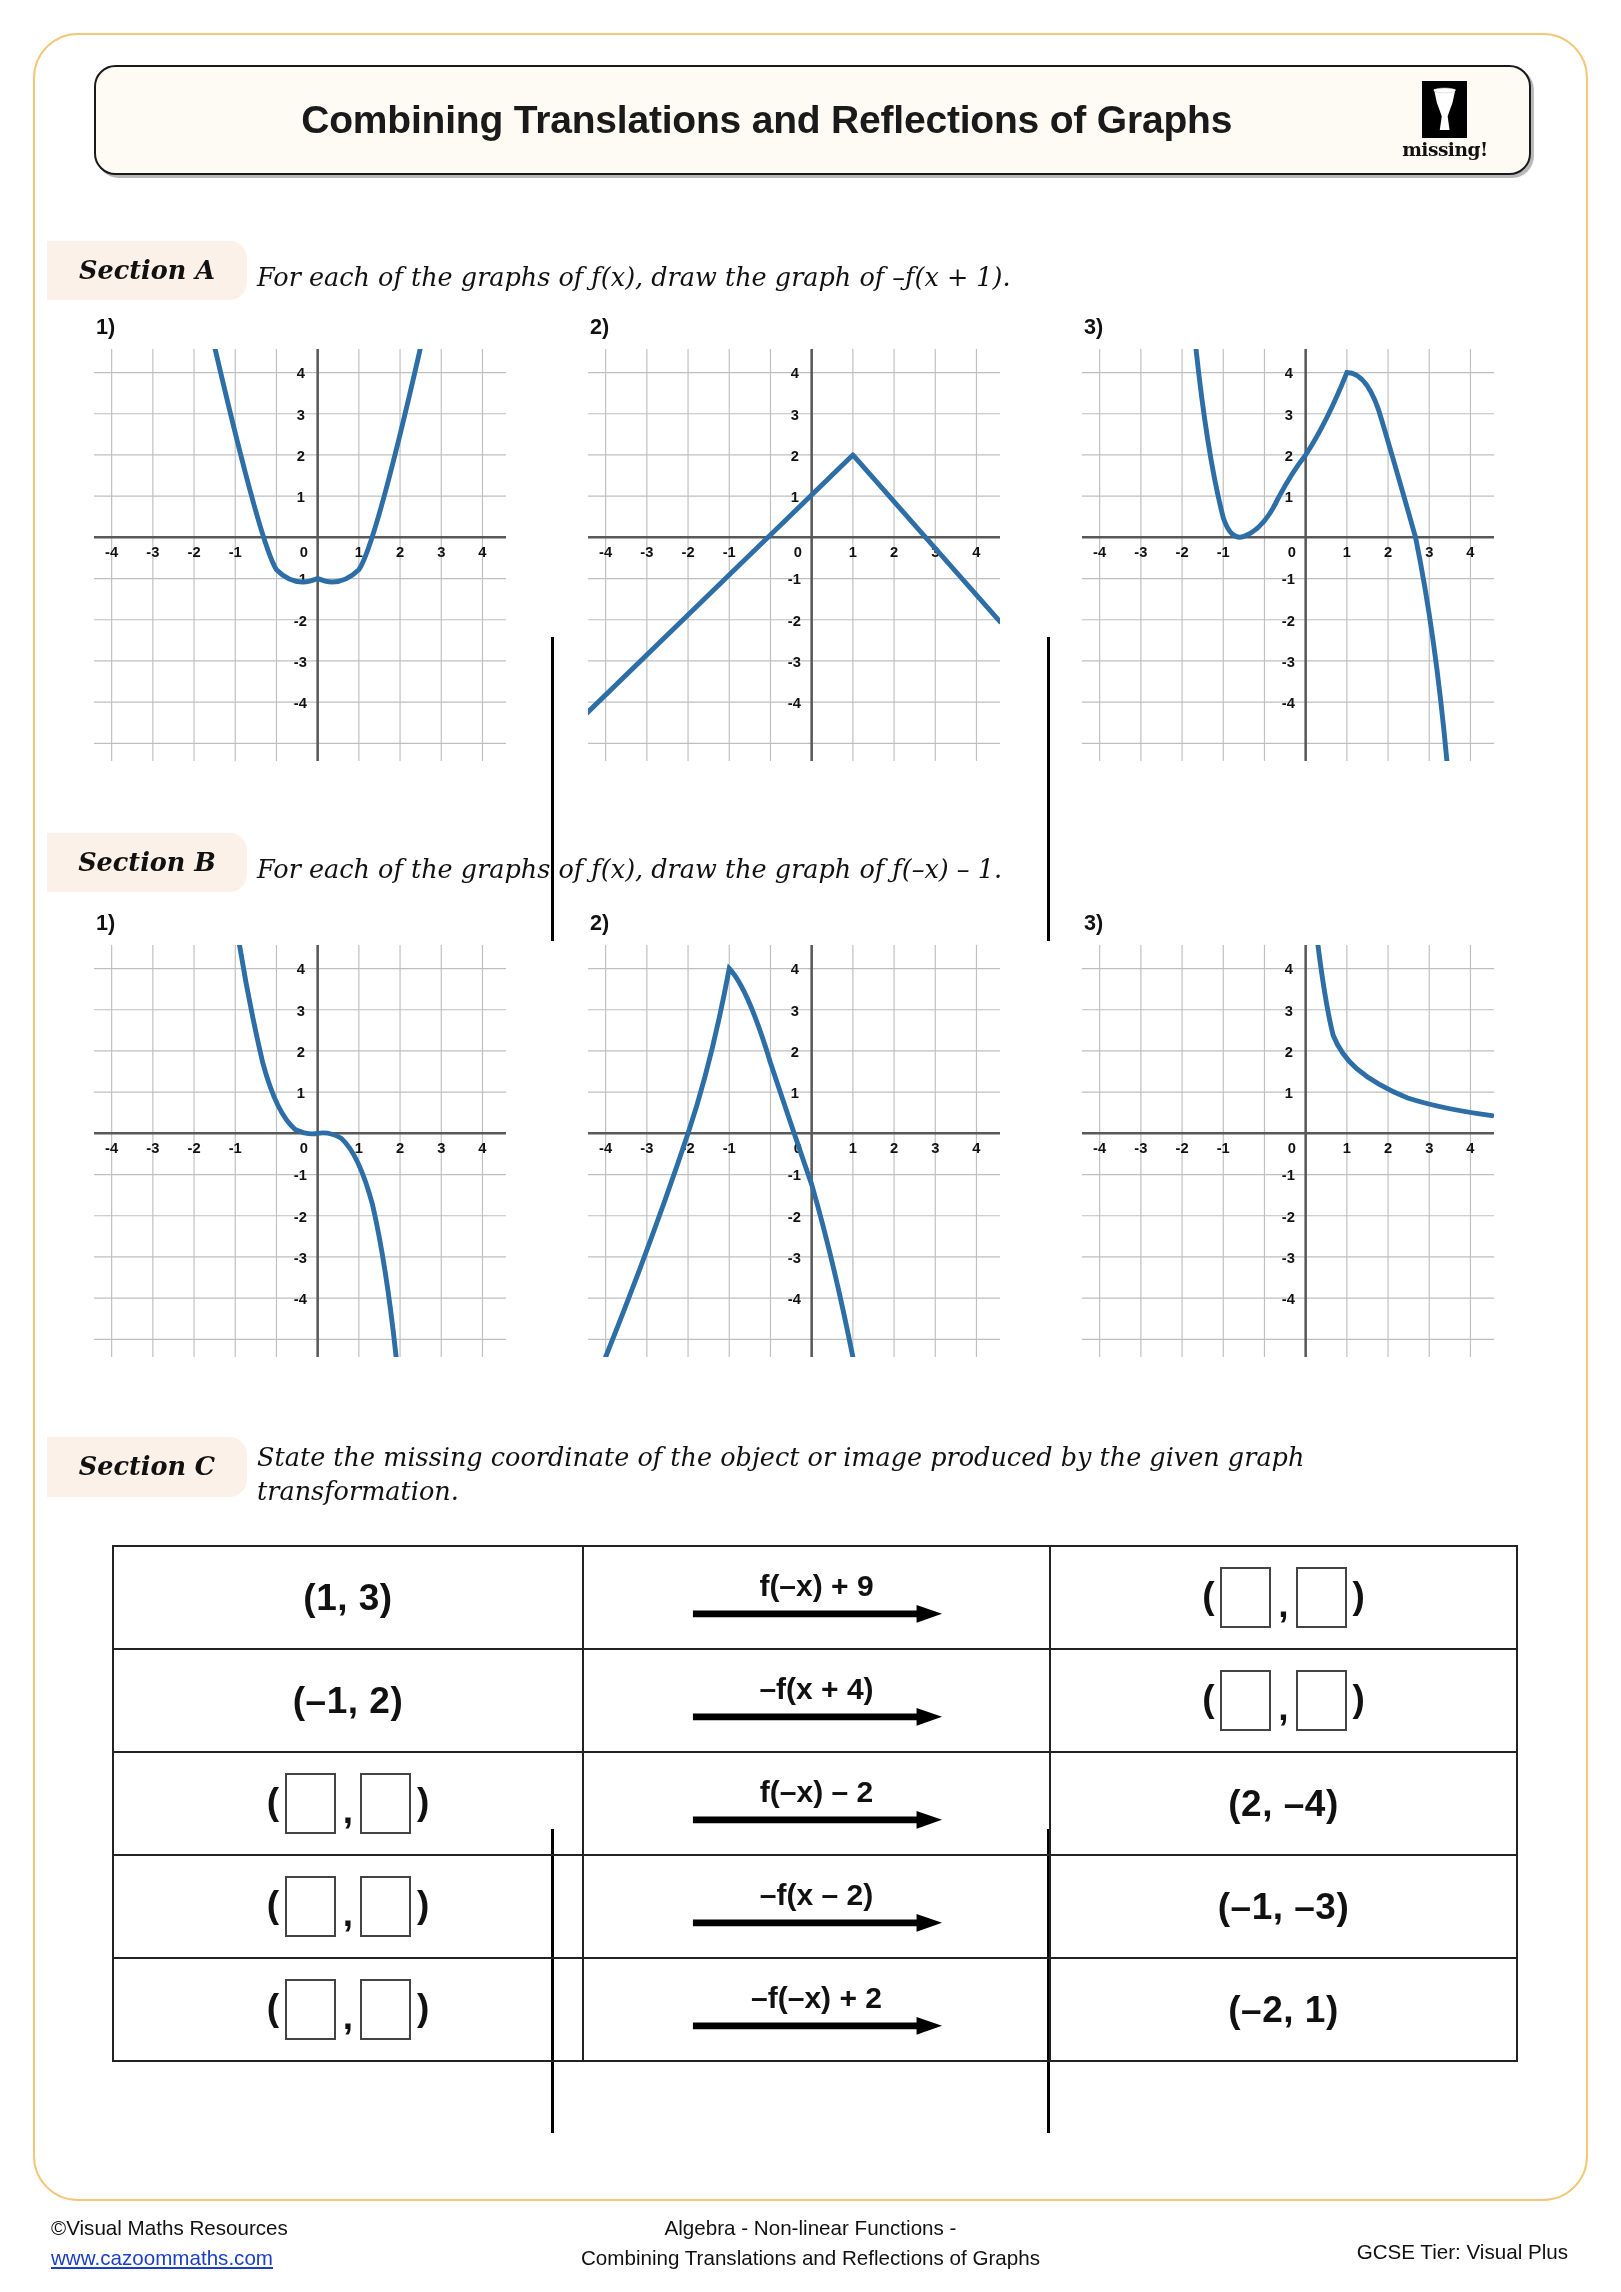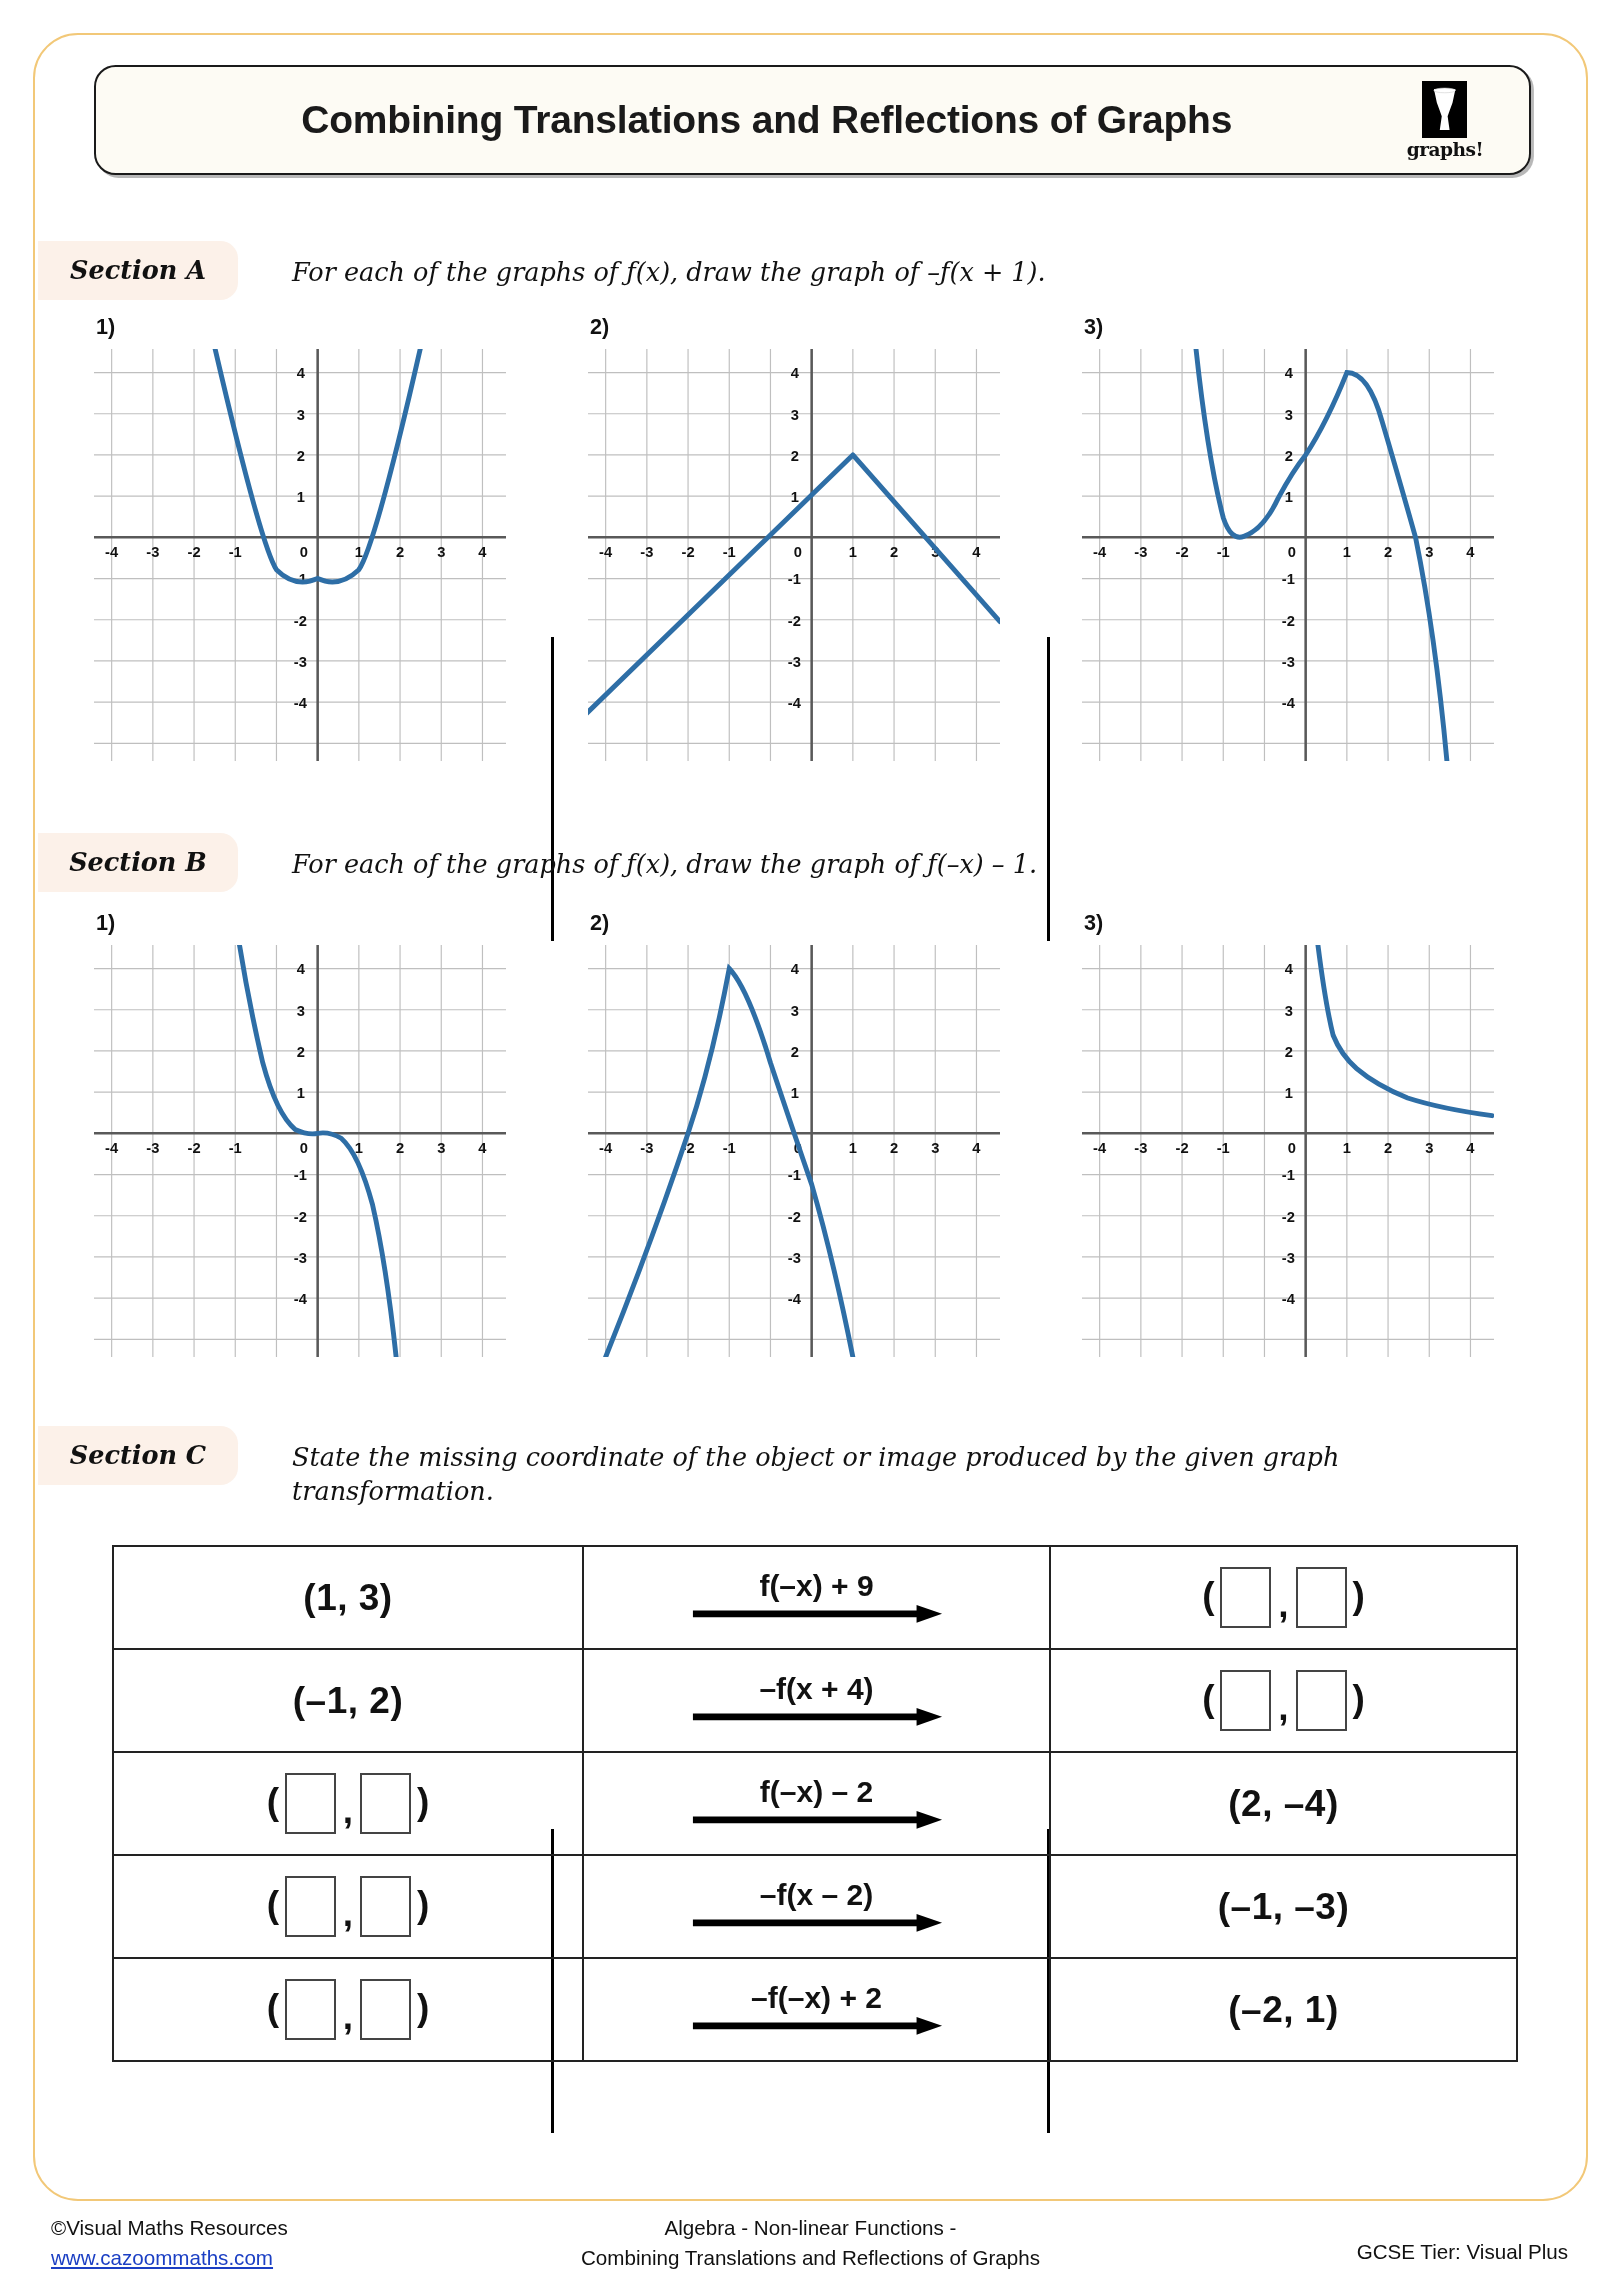--- a/index.html
+++ b/index.html
@@ -62,25 +62,24 @@
     font-weight: bold;
     font-size: 18.6px;
     color: #111;
     letter-spacing: -0.5px;
     margin-top: 1px;
   }
 
   
   .section-head {
     position: absolute;
-    left: 38px;
+    left: 47px;
     width: 1490px;
     display: flex;
-    align-items: flex-start;
-    gap: 44px;
+    align-items: center;
   }
   .section-pill {
     width: 200px;
     padding: 13.7px 0 15.7px 0;
     background: #fcf1e9;
     border-top-right-radius: 17.6px;
     border-bottom-right-radius: 17.6px;
     text-align: center;
     font-family: "DejaVu Serif", serif;
     font-weight: bold;
@@ -196,21 +195,21 @@
 
 <div id="title-box">
   <div id="title-text">Combining Translations and Reflections of Graphs</div>
   <div id="logo">
     <div id="logo-mark">
       <svg width="27.4" height="45" viewBox="0 0 28 46">
         <path d="M3 2 L25 2 L22 16 Q19 24 17 30 L19 44 L9 44 L11 30 Q9 24 6 16 Z" fill="#ffffff"></path>
         <ellipse cx="14" cy="3.5" rx="11" ry="2.4" fill="#ffffff" stroke="#cccccc" stroke-width="0.6"></ellipse>
       </svg>
     </div>
-    <div id="logo-word">graphs!</div>
+    <div id="logo-word">missing!</div>
   </div>
 </div>
 
 <div class="section-head" style="top:241px;">
   <div class="section-pill">Section A</div>
   <div class="section-prompt">For each of the graphs of ƒ(x), draw the graph of –ƒ(x + 1).</div>
 </div>
 
 <div class="graph-row" style="top:314px;">
 

